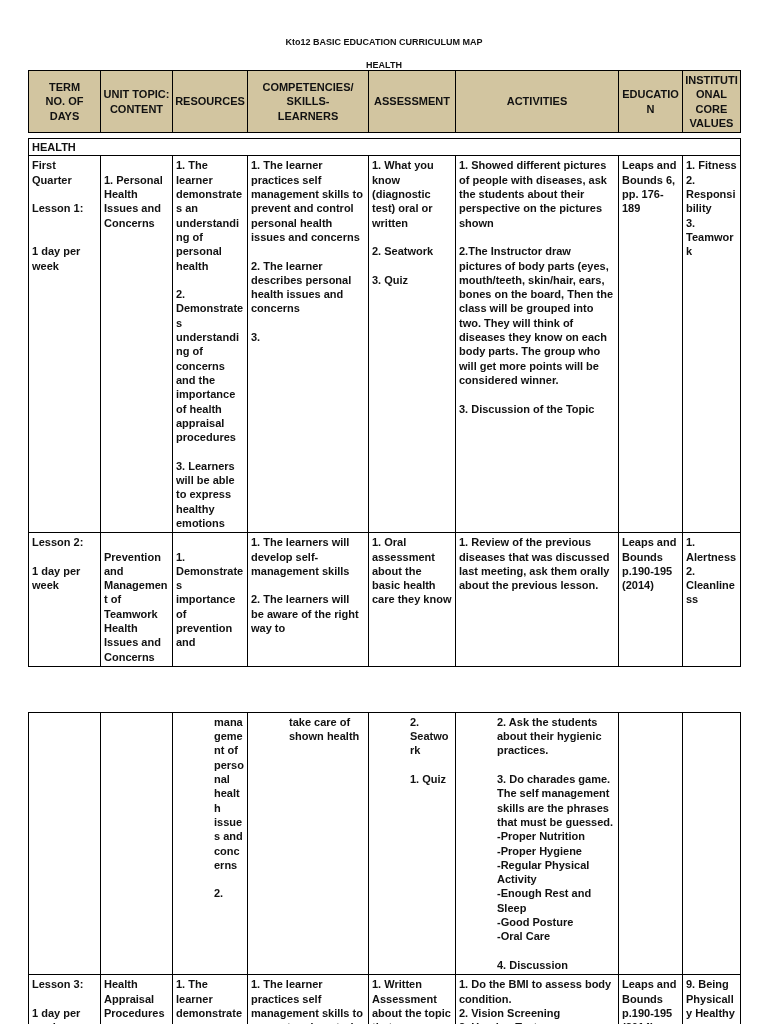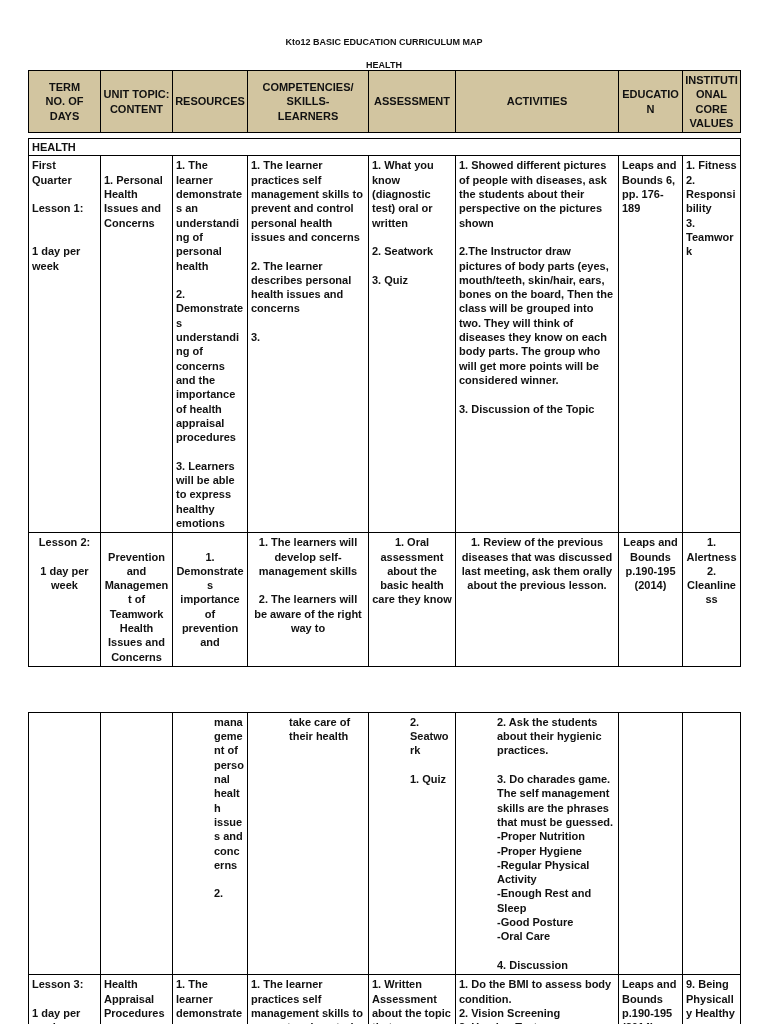--- a/index.html
+++ b/index.html
@@ -49,21 +49,21 @@
     background: #d2c5a0;
     text-align: center;
     vertical-align: middle;
     height: 36px;
     padding: 2px;
   }
   .body-table-1 { margin-top: 5px; }
   .body-table-2 { margin-top: 45px; }
   tr.band td { height: 13px; padding: 1px 3px; }
   tr.row-lesson1 td { height: 271px; margin-top: 31px; }
-  tr.row-lesson2 td { height: 99px; text-align: center; }
+  tr.row-lesson2 td { height: 99px; }
   tr.row-cont td { height: 180px; padding-left: 41px; }
   tr.row-lesson3 td { height: 258px; }
 </style>
 </head>
 <body>
 
 <div class="page">
 
   <div class="doc-title">
     <div>Kto12 BASIC EDUCATION CURRICULUM MAP</div>
@@ -183,21 +183,21 @@
           <col style="width:64px">
           <col style="width:58px">
       </colgroup>
       <tbody>
           <tr class="row-cont">
         <td></td>
         <td></td>
         <td>management of personal health issues and concerns
 
 2.</td>
-        <td>take care of their health</td>
+        <td>take care of shown health</td>
         <td>2. Seatwork
 
 1.   Quiz</td>
         <td>2. Ask the students about their hygienic practices.
 
 3. Do charades game. The self management skills are the phrases that must be guessed.
 -Proper Nutrition
 -Proper Hygiene
 -Regular Physical Activity
 -Enough Rest and Sleep

